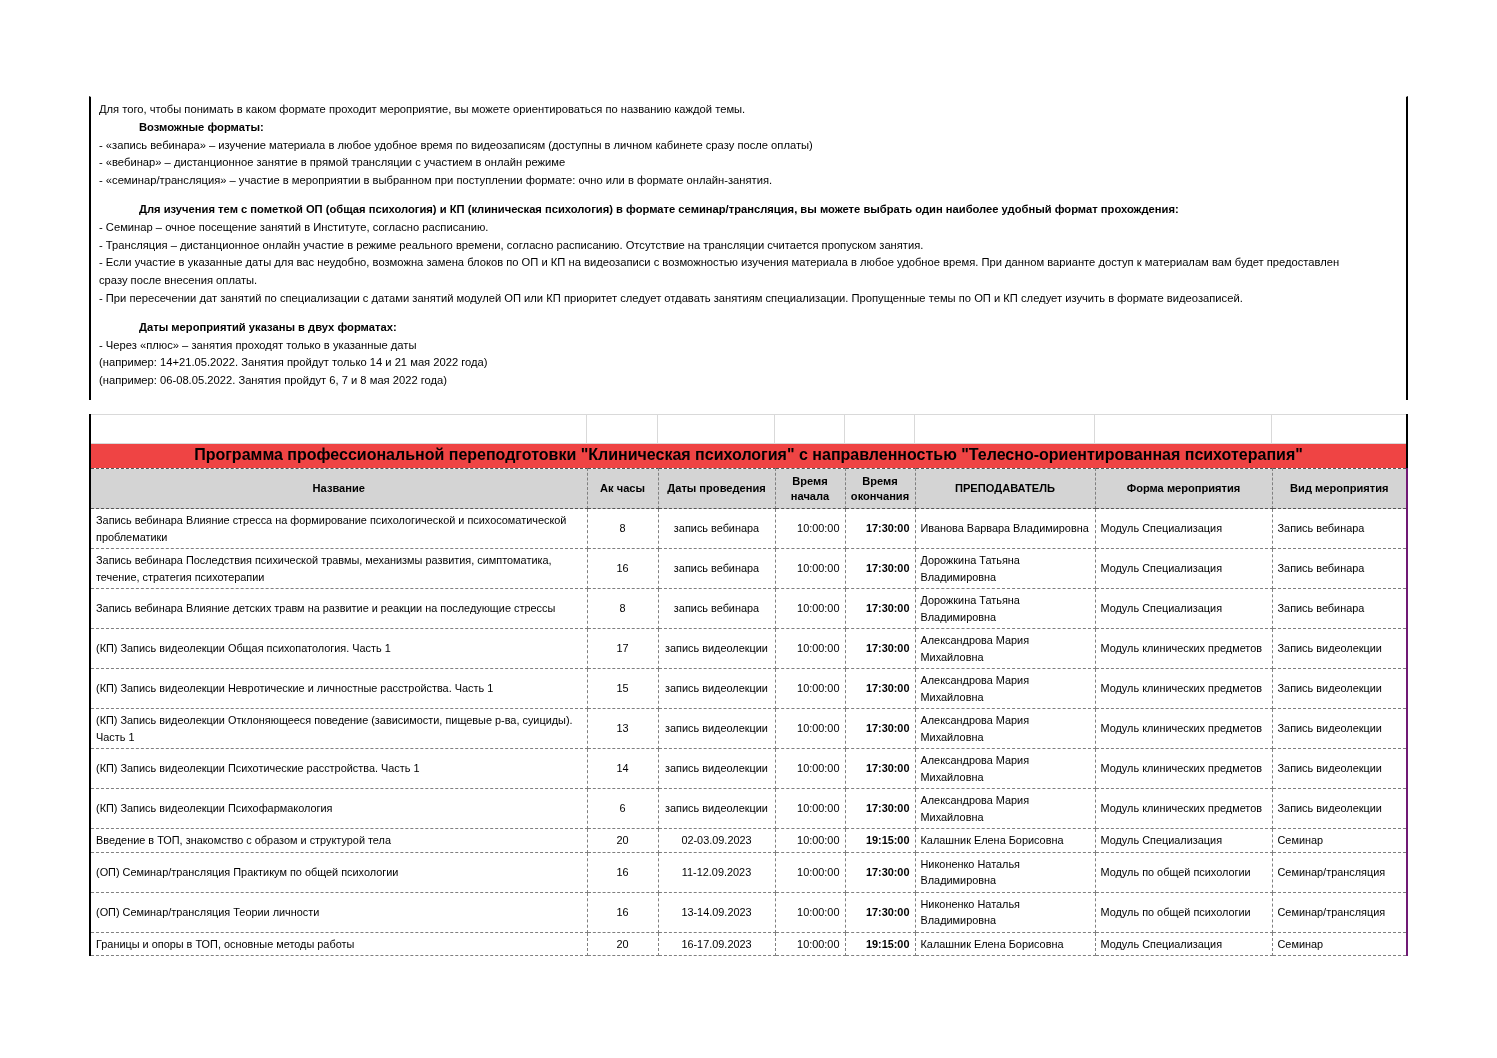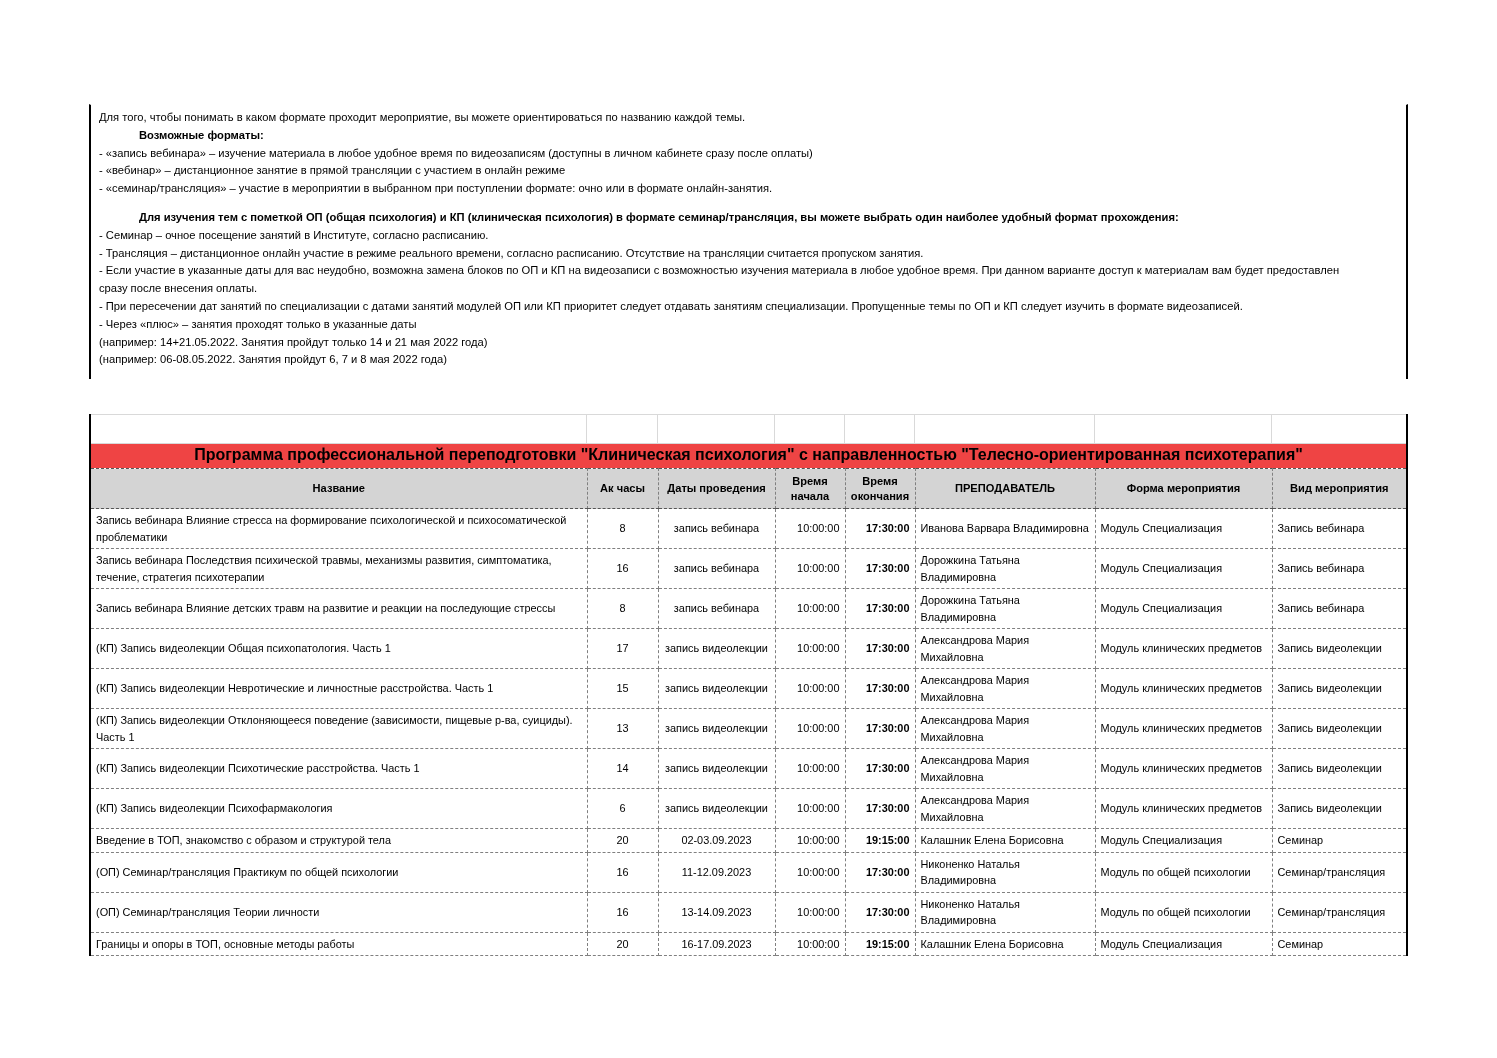--- a/index.html
+++ b/index.html
@@ -19,21 +19,21 @@
     height: 1058px;
     background: #ffffff;
     overflow: hidden;
     box-sizing: border-box;
   }
 
   
   .notes-block {
     position: absolute;
     left: 89px;
-    top: 104px;
+    top: 96px;
     width: 1319px;
     box-sizing: border-box;
     border-left: 2px solid #000000;
     border-right: 2px solid #000000;
     border-top: 1px solid #ffffff;
     padding: 4px 8px 10px 8px;
     background: #ffffff;
   }
   .note-line {
     font-size: 11.2px;
@@ -89,21 +89,21 @@
   }
 
   
   .main-table-wrap {
     position: absolute;
     left: 89px;
     top: 468px;
     width: 1319px;
     box-sizing: border-box;
     border-left: 2px solid #000000;
-    border-right: 2px solid #000000;
+    border-right: 2px solid #701a75;
   }
   table.schedule {
     border-collapse: collapse;
     width: 100%;
     table-layout: fixed;
     font-size: 10.9px;
   }
   table.schedule th,
   table.schedule td {
     border-right: 1px dashed #808080;
@@ -152,20 +152,21 @@
     <div class="note-line">- «вебинар» – дистанционное занятие в прямой трансляции с участием в онлайн режиме</div>
     <div class="note-line">- «семинар/трансляция» – участие в мероприятии в выбранном при поступлении формате: очно или в формате онлайн-занятия.</div>
 
     <div class="note-line bold spacer-top">Для изучения тем с пометкой ОП (общая психология) и КП (клиническая психология) в формате семинар/трансляция, вы можете выбрать один наиболее удобный формат прохождения:</div>
     <div class="note-line">- Семинар – очное посещение занятий в Институте, согласно расписанию.</div>
     <div class="note-line">- Трансляция – дистанционное онлайн участие в режиме реального времени, согласно расписанию. Отсутствие на трансляции считается пропуском занятия.</div>
     <div class="note-line">- Если участие в указанные даты для вас неудобно, возможна замена блоков по ОП и КП  на видеозаписи с возможностью изучения материала в любое удобное время. При данном варианте доступ к материалам вам будет предоставлен</div>
     <div class="note-line">сразу после внесения оплаты.</div>
     <div class="note-line">- При пересечении дат занятий по  специализации  с датами занятий  модулей ОП или КП приоритет следует отдавать занятиям специализации. Пропущенные темы по ОП и КП следует изучить в формате видеозаписей.</div>
 
+    <div class="note-line bold spacer-top">Даты мероприятий указаны в двух форматах:</div>
     <div class="note-line">- Через «плюс» – занятия проходят только в указанные даты</div>
     <div class="note-line">(например: 14+21.05.2022. Занятия пройдут только 14 и 21 мая 2022 года)</div>
     <div class="note-line">(например: 06-08.05.2022. Занятия пройдут 6, 7 и 8 мая 2022 года)</div>
   </div>
 
   <div class="spacer-grid">
     <div class="sc" style="width:496px"></div>
     <div class="sc" style="width:71px"></div>
     <div class="sc" style="width:117px"></div>
     <div class="sc" style="width:70px"></div>

